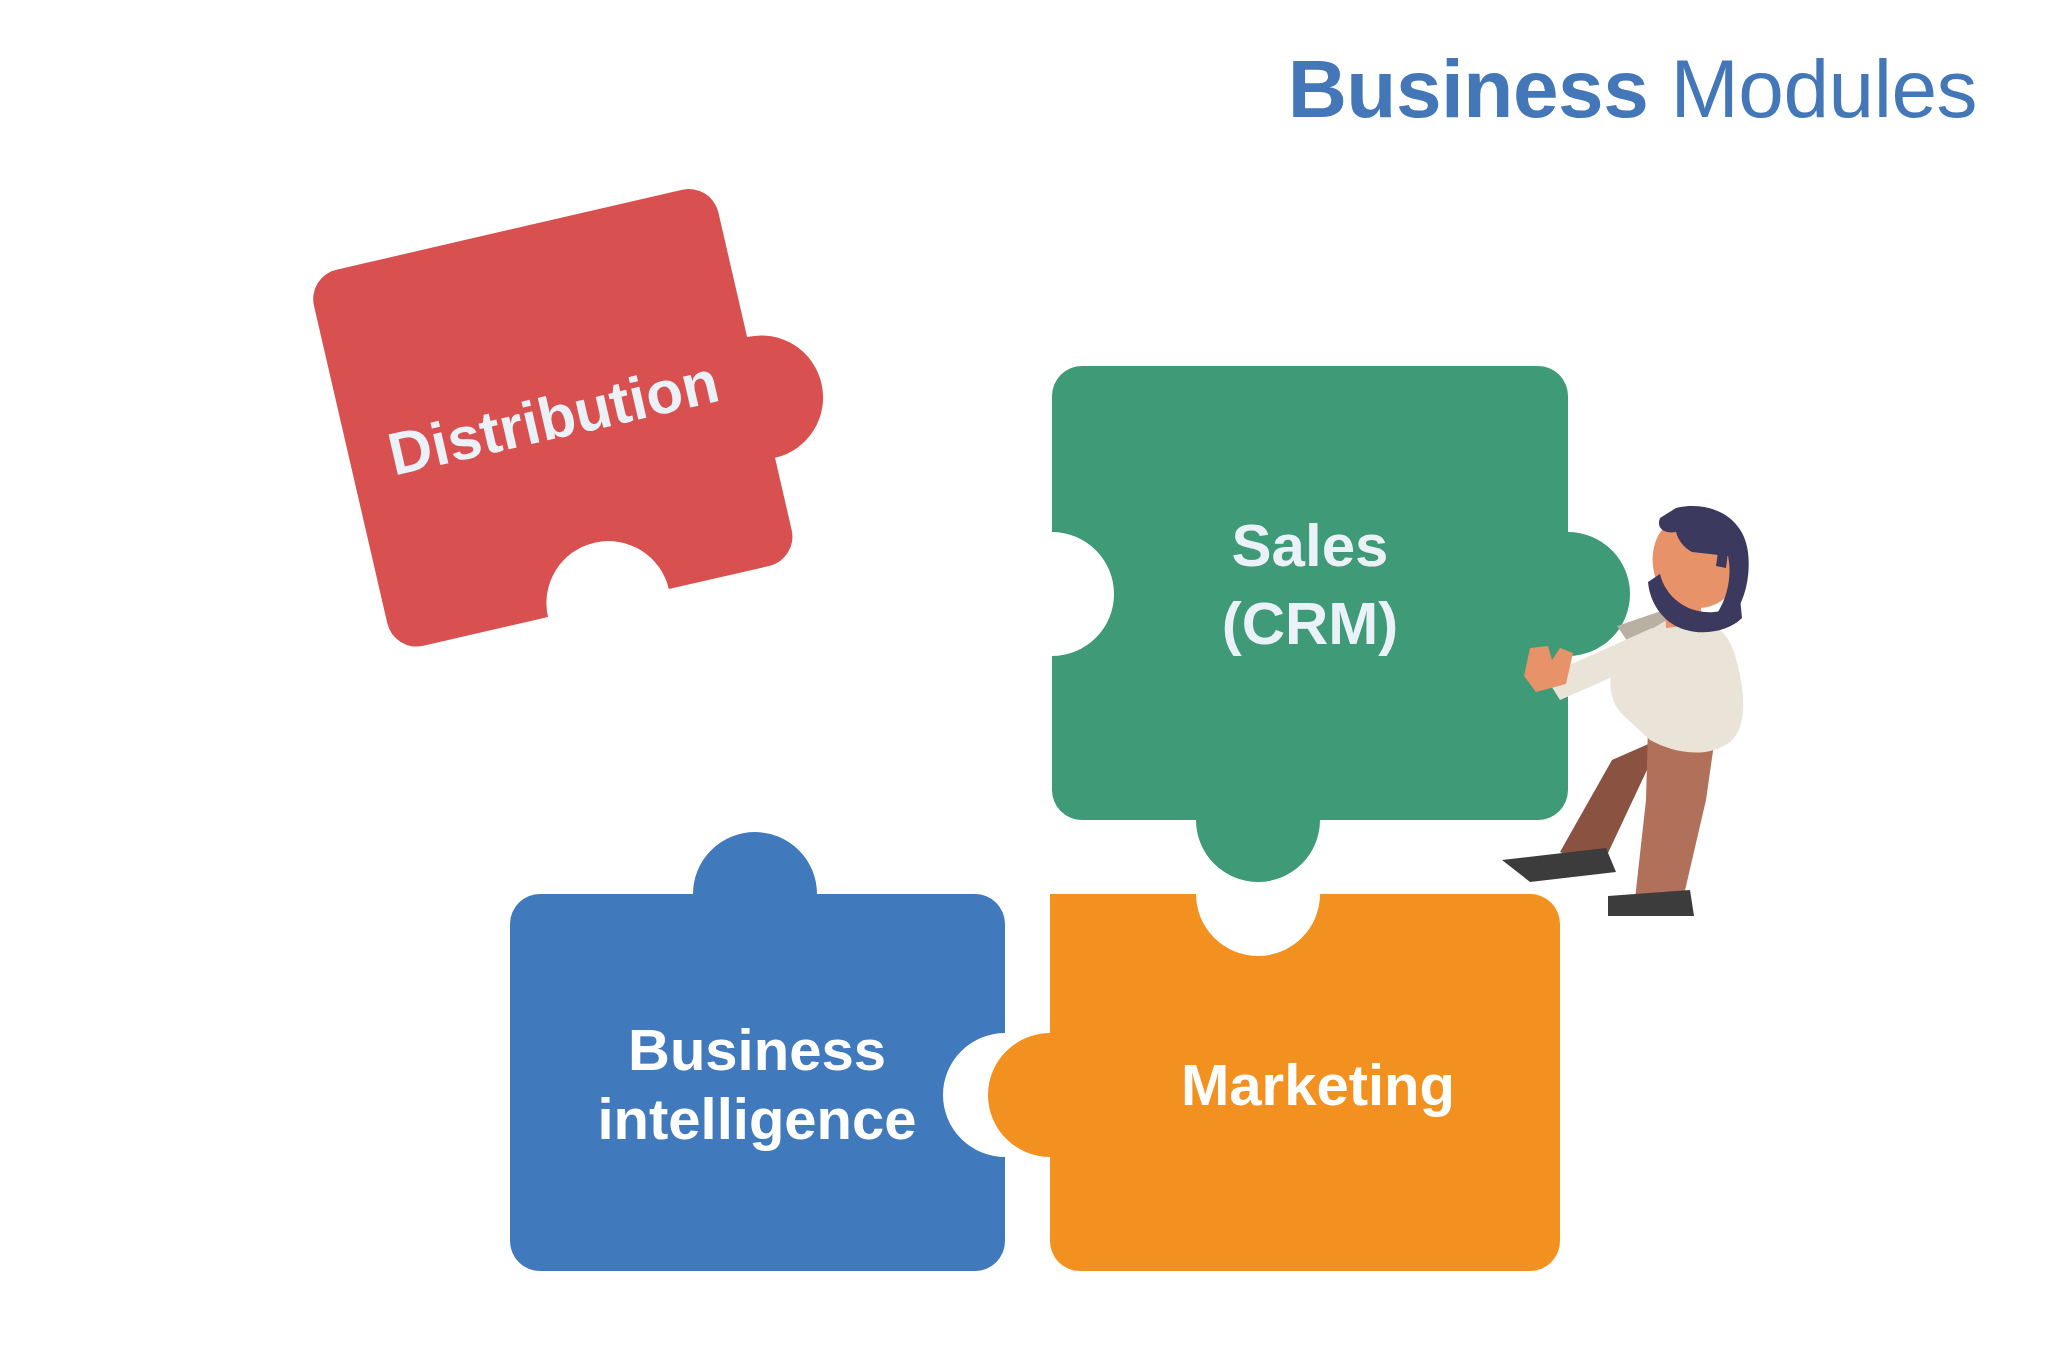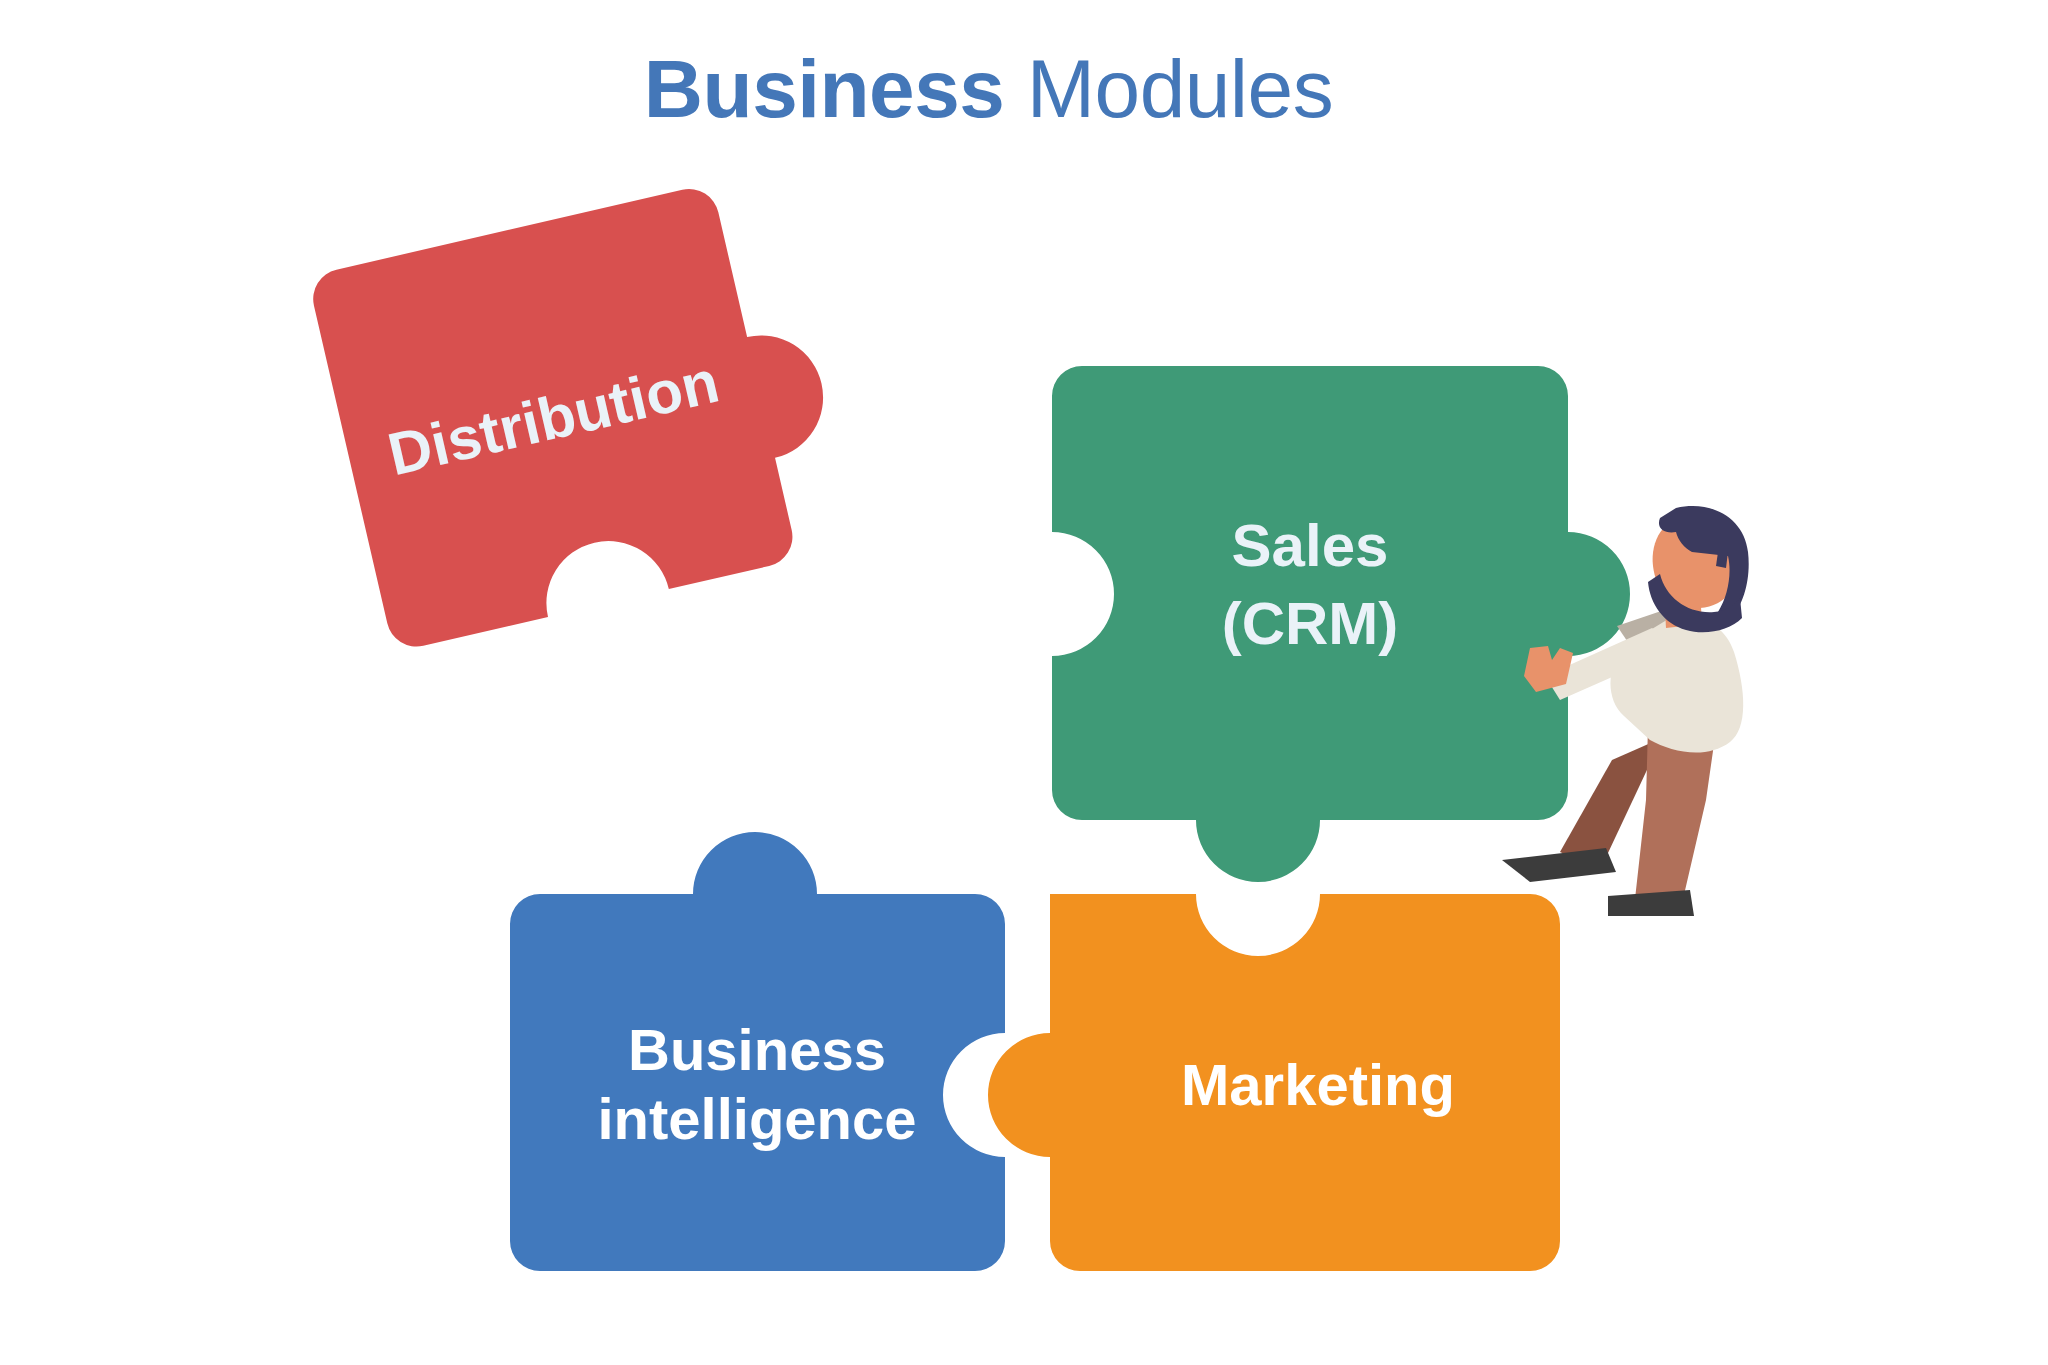--- a/index.html
+++ b/index.html
@@ -17,21 +17,21 @@
     position: relative;
     width: 2048px;
     height: 1365px;
     background: #ffffff;
   }
   #title {
     position: absolute;
     left: 0;
     top: 48px;
     width: 1977px;
-    text-align: center;
+    text-align: right;
     font-size: 82px;
     line-height: 1.0;
     letter-spacing: -0.5px;
     color: #4477b8;
     font-weight: 400;
     white-space: nowrap;
   }
   #title .strong { font-weight: 700; }
   #title .light  { font-weight: 400; }
 

